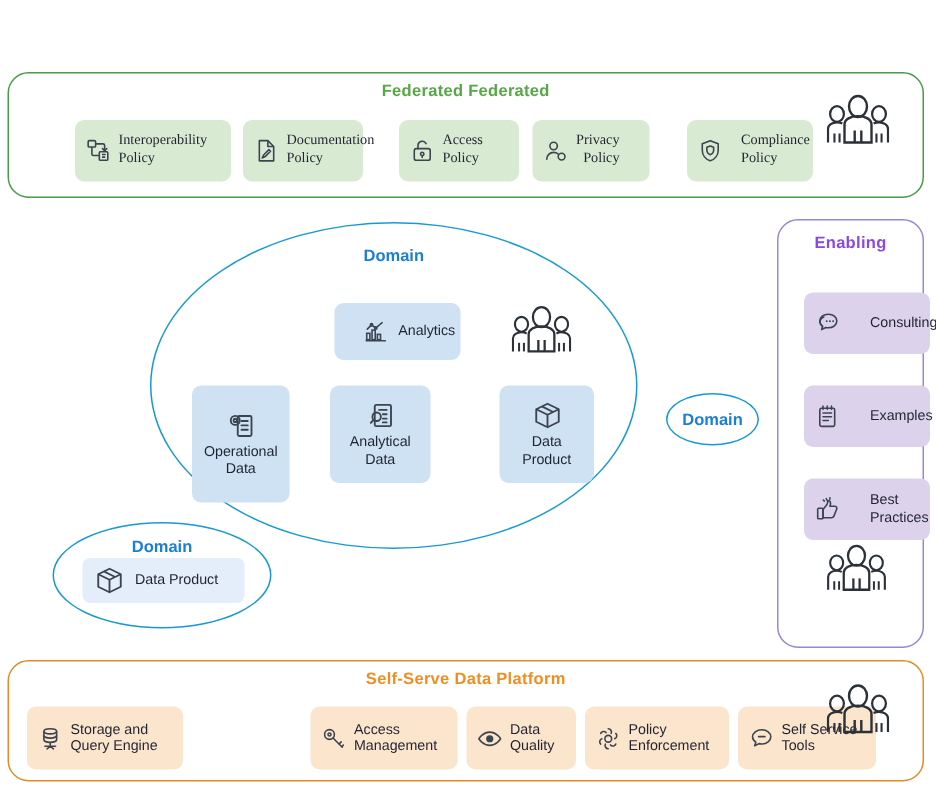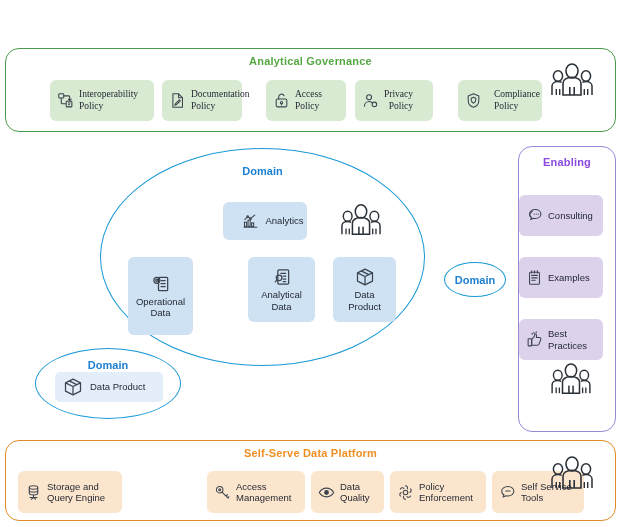--- a/index.html
+++ b/index.html
@@ -39,23 +39,23 @@
     background: #fce5cd; border-radius: 6px;
     display: flex; align-items: center; gap: 5px;
     padding: 0 7px;
   }
   .plat-card .lbl { font-size: 9.5px; color: #1f2430; line-height: 11.5px; }
 
   
   #enab-panel { left: 518px; top: 146px; width: 98px; height: 286px; border: 1.4px solid #9a86d6; }
   #enab-title { top: 9px; color: #8b49e0; }
   .enab-card {
-    position: absolute; left: 0; width: 84px; height: 41px;
+    position: absolute; left: 17px; width: 84px; height: 41px;
     background: #ddd2ec; border-radius: 6px;
-    display: flex; align-items: center; gap: 5px;
+    display: flex; align-items: center; gap: 20px;
     padding: 0 7px;
   }
   .enab-card .lbl { font-size: 9.5px; color: #1f2430; line-height: 11.5px; }
 
   
   .ellipse {
     position: absolute; border: 1.8px solid #1899d6; border-radius: 50%;
     background: transparent;
   }
   .ellipse-title {
@@ -75,21 +75,21 @@
     display: flex; flex-direction: column; align-items: center;
     justify-content: center; gap: 2px;
   }
   .blue-card.row { flex-direction: row; gap: 6px; padding-left: 16px; }
   .blue-card .lbl {
     font-size: 9.5px; color: #1f2430; line-height: 11.5px; text-align: center;
   }
 
   #card-analytics { left: 223px; top: 202px; width: 84px; height: 38px; }
   #card-operational { left: 128px; top: 257px; width: 65px; height: 78px; }
-  #card-analytical  { left: 248px; top: 257px; width: 67px; height: 65px; }
+  #card-analytical  { left: 220px; top: 257px; width: 67px; height: 65px; }
   #card-dataproduct { left: 333px; top: 257px; width: 63px; height: 65px; }
   #card-small-dp {
     left: 55px; top: 372px; width: 108px; height: 30px;
     background: #e4eefa; border-radius: 5px;
     flex-direction: row; gap: 7px; justify-content: flex-start; padding-left: 8px;
   }
 
   
   .people { position: absolute; }
   #people-gov  { left: 551px; top: 62px; }
@@ -99,21 +99,21 @@
 
   svg { display: block; }
   .ic { flex: 0 0 auto; }
 </style>
 </head>
 <body>
 
 <div id="canvas">
 
   <div class="panel" id="gov-panel">
-    <div class="panel-title" id="gov-title">Analytical Governance</div>
+    <div class="panel-title" id="gov-title">Federated Federated</div>
 
     <div class="gov-card" style="left:44px; width:104px;">
       <span class="ic">
         <svg width="17" height="17" viewBox="0 0 24 24" fill="none" stroke="#3c4450" stroke-width="1.5">
           <rect x="2.5" y="2.5" width="7" height="6" rx="1"></rect>
             <rect x="13" y="13" width="8" height="8" rx="1"></rect>
           <path d="M10 5.5h6.5a1.5 1.5 0 0 1 1.5 1.5v5" stroke-linecap="round"></path>
           <path d="M16 10l2 2 2-2" stroke-linecap="round" stroke-linejoin="round"></path>
           <path d="M6 9v6a1.5 1.5 0 0 0 1.5 1.5H12" stroke-linecap="round"></path>
           <path d="M15.5 15.5h3.5M15.5 18h3"></path>

